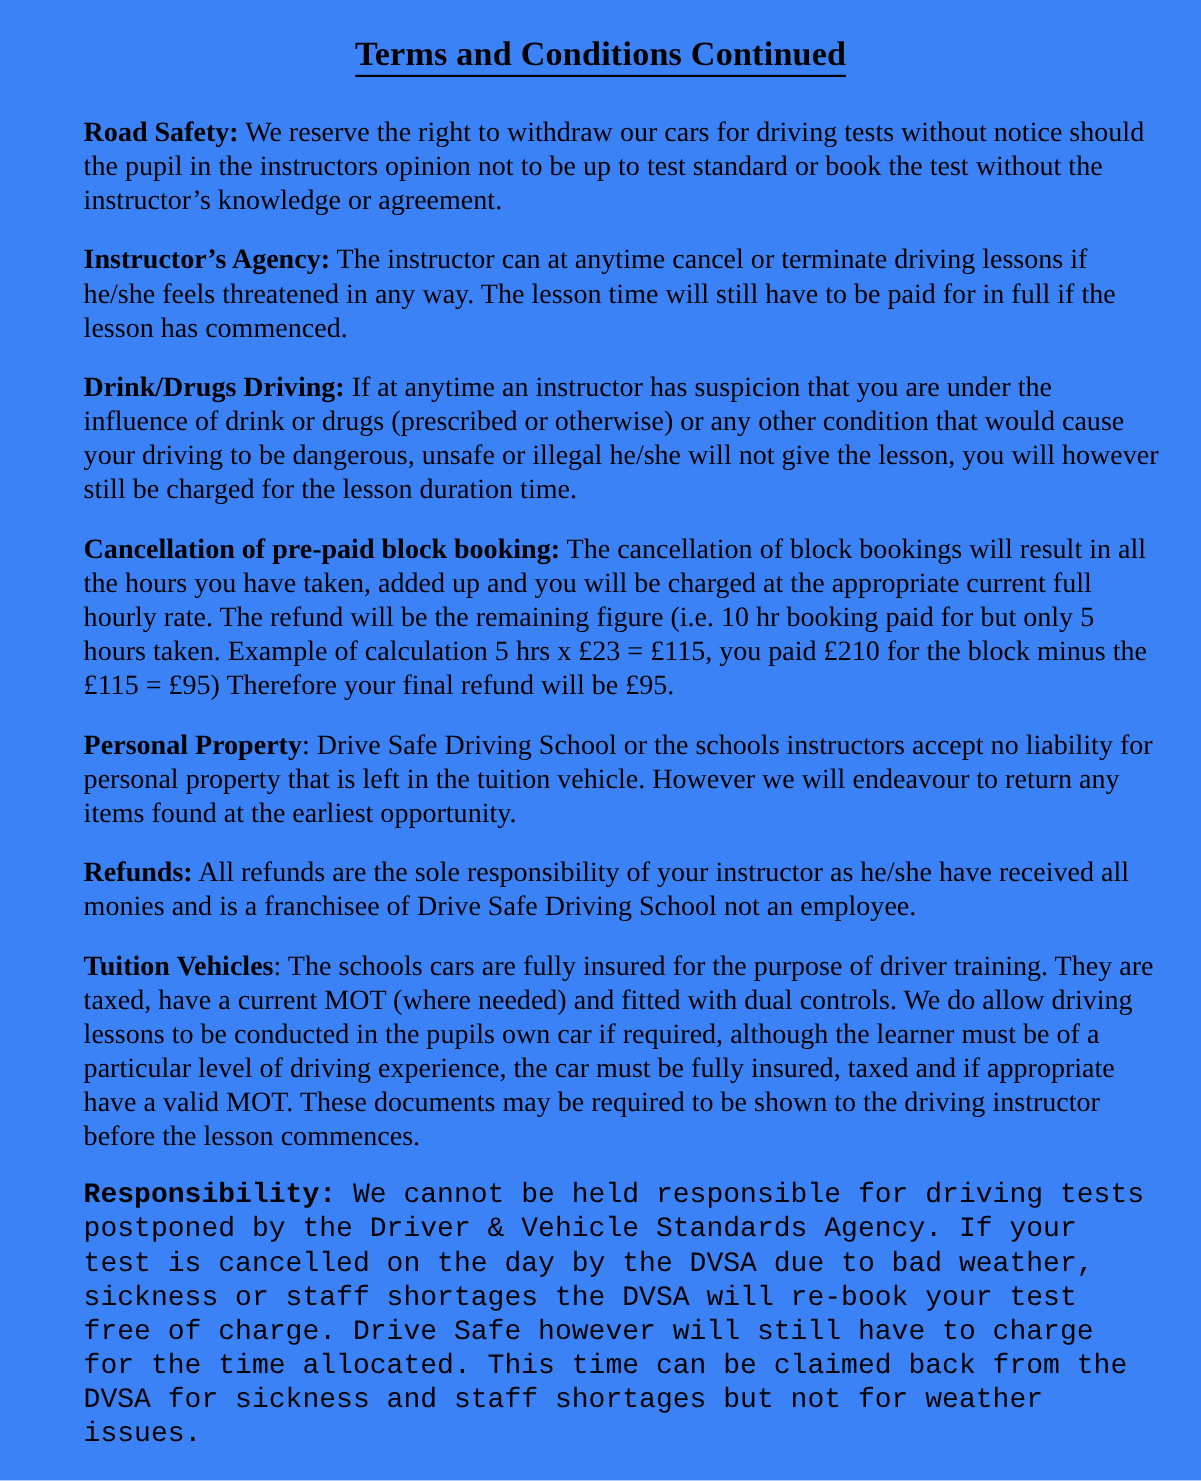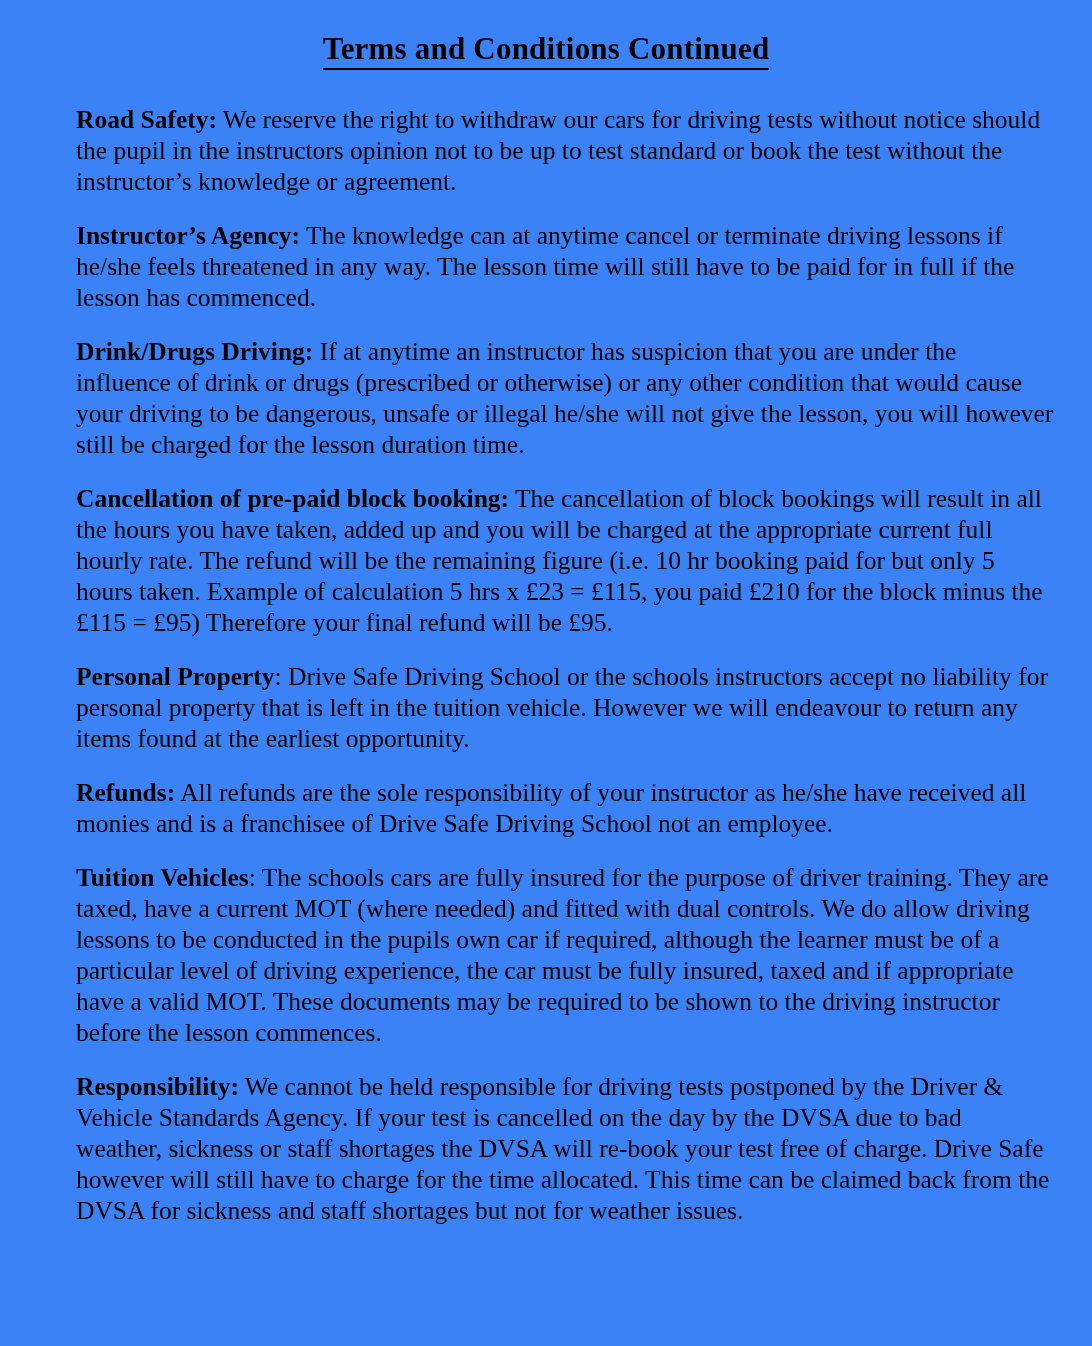--- a/index.html
+++ b/index.html
@@ -41,20 +41,21 @@
   }
   .clause {
     font-size: 25.5px;
     line-height: 31px;
     margin: 0 0 23px 0;
     text-align: left;
     word-spacing: 0px;
   }
   .clause:last-child {
     margin-bottom: 0;
+    font-family: Liberation Mono, monospace;
   }
   .clause .term {
     font-weight: bold;
   }
   .clause .term-sep {
     font-weight: normal;
   }
 </style>
 </head>
 <body>
@@ -65,21 +66,21 @@
     <span class="title-text">Terms and Conditions Continued</span>
   </h1>
 
   <div class="body-block">
 
     <p class="clause">
       <span class="term">Road Safety:</span><span class="term-sep"></span><span class="text"> We reserve the right to withdraw our cars for driving tests without notice should the pupil in the instructors opinion not to be up to test standard or book the test without the instructor’s knowledge or agreement.</span>
     </p>
 
     <p class="clause">
-      <span class="term">Instructor’s Agency:</span><span class="term-sep"></span><span class="text"> The knowledge can at anytime cancel or terminate driving lessons if he/she feels threatened in any way. The lesson time will still have to be paid for in full if the lesson has commenced.</span>
+      <span class="term">Instructor’s Agency:</span><span class="term-sep"></span><span class="text"> The instructor can at anytime cancel or terminate driving lessons if he/she feels threatened in any way. The lesson time will still have to be paid for in full if the lesson has commenced.</span>
     </p>
 
     <p class="clause">
       <span class="term">Drink/Drugs Driving:</span><span class="term-sep"></span><span class="text"> If at anytime an instructor has suspicion that you are under the influence of drink or drugs (prescribed or otherwise) or any other condition that would cause your driving to be dangerous, unsafe or illegal he/she will not give the lesson, you will however still be charged for the lesson duration time.</span>
     </p>
 
     <p class="clause">
       <span class="term">Cancellation of pre-paid block booking:</span><span class="term-sep"></span><span class="text"> The cancellation of block bookings will result in all the hours you have taken, added up and you will be charged at the appropriate current full hourly rate. The refund will be the remaining figure (i.e. 10 hr booking paid for but only 5 hours taken. Example of calculation 5 hrs x £23 = £115, you paid £210 for the block minus the £115 = £95) Therefore your final refund will be £95.</span>
     </p>
 

